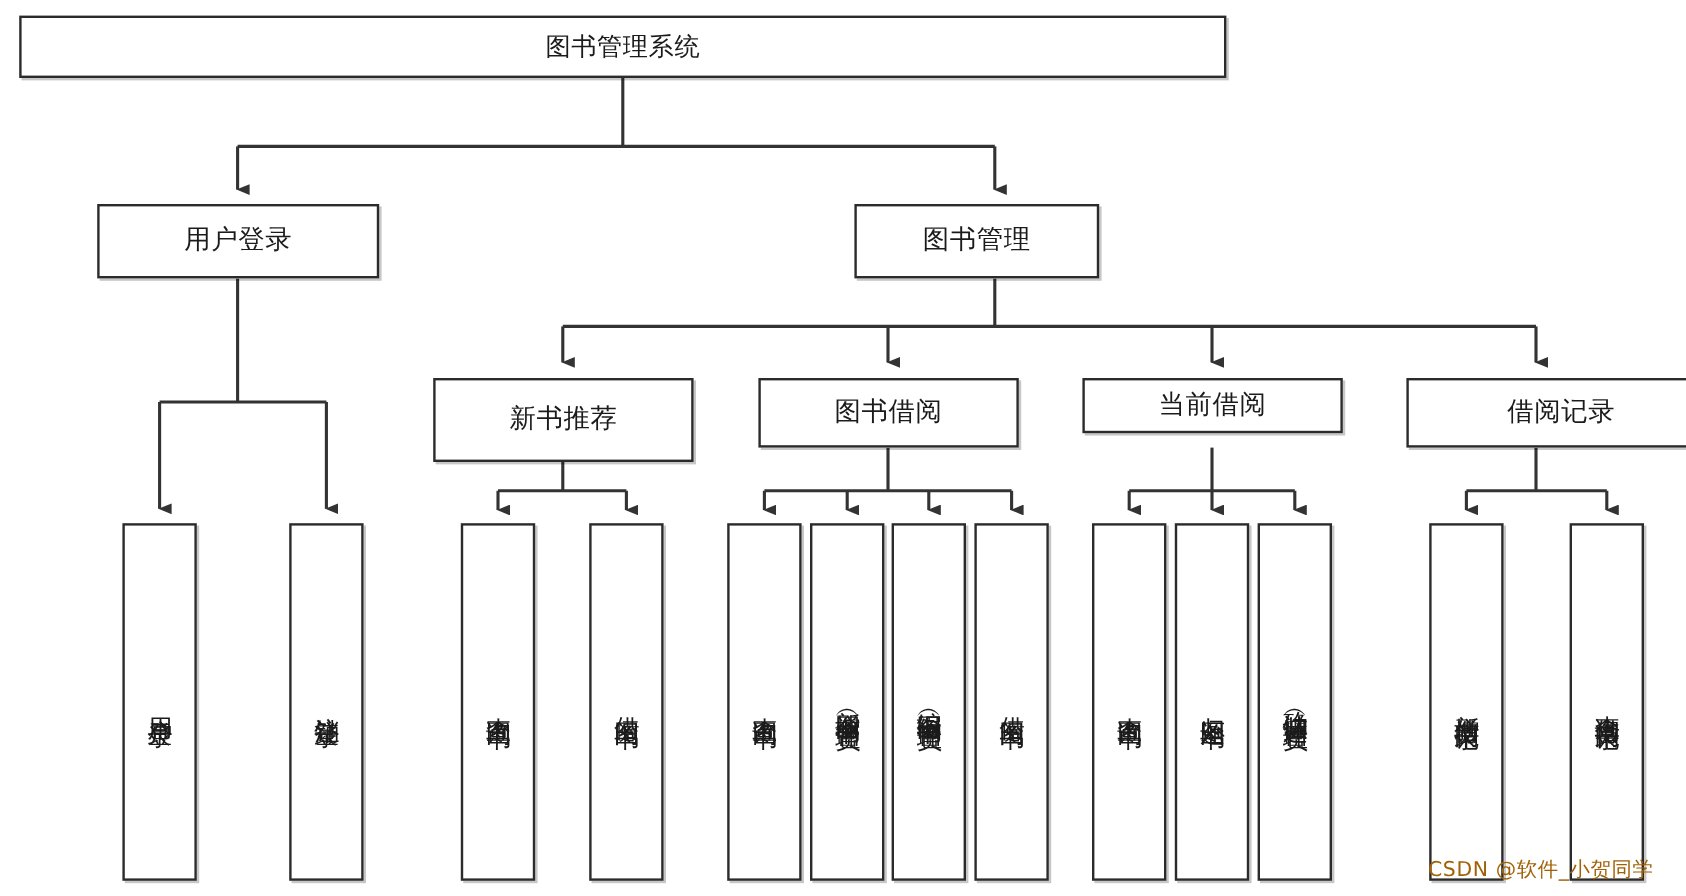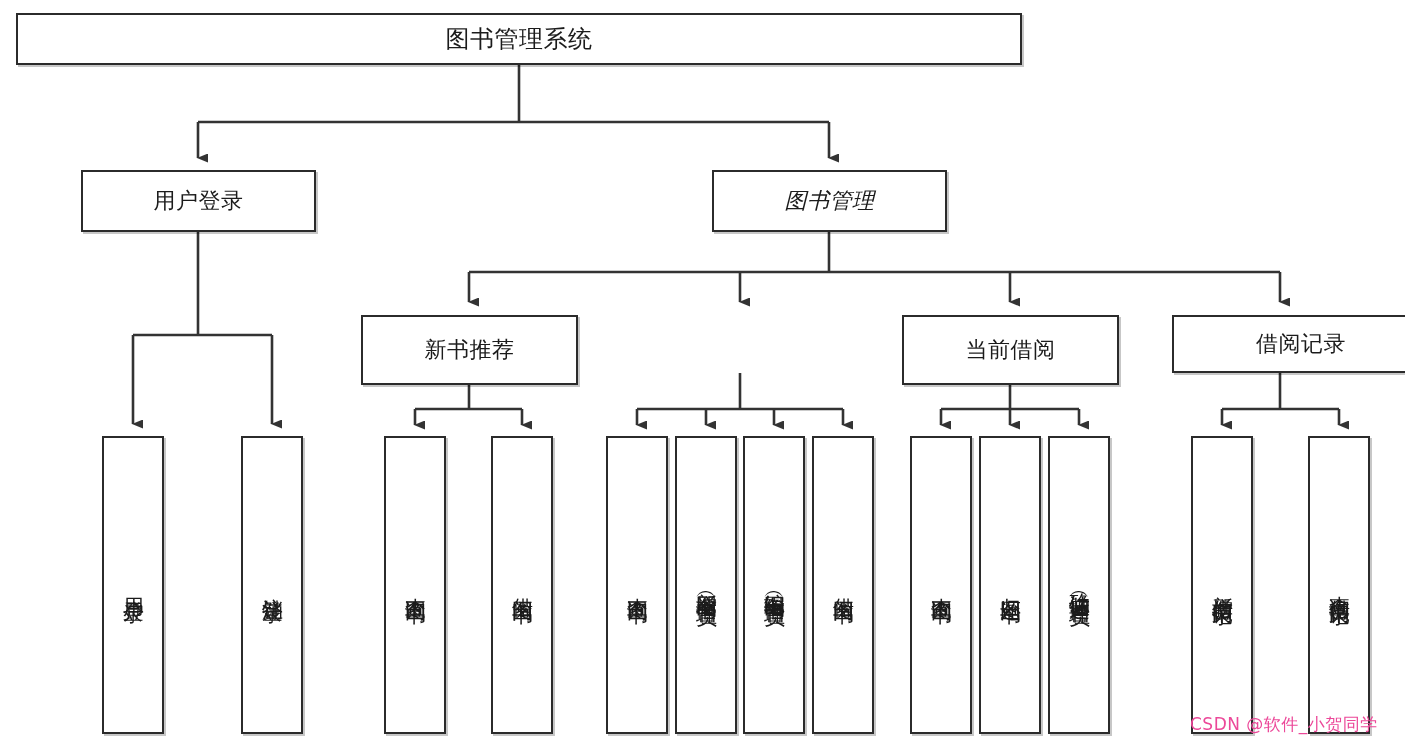--- a/index.html
+++ b/index.html
@@ -53,24 +53,24 @@
     writing-mode: vertical-rl;
     text-orientation: upright;
     -webkit-writing-mode: vertical-rl;
     font-size: 21px;
     line-height: 1.28;
     letter-spacing: 2px;
     white-space: normal;
     max-height: 286px;
     text-align: center;
   }
-  .node.root .lbl { font-size: 24px; }
+  .node.root .lbl { font-size: 21px; }
   .watermark {
     position: absolute;
-    color: #ec4899;
+    color: #a16207;
     font-size: 17px;
     letter-spacing: 0.5px;
     white-space: nowrap;
     user-select: none;
   }
 </style>
 </head>
 <body>
 
 <div id="canvas">
@@ -125,28 +125,31 @@
     </g>
   </svg>
 
   <div class="node root" style="left:16px; top:13px; width:1006px; height:52px;">
     <span class="lbl">图书管理系统</span>
   </div>
 
   <div class="node" style="left:81px; top:170px; width:235px; height:62px;">
     <span class="lbl">用户登录</span>
   </div>
-  <div class="node" style="left:712px; top:170px; width:235px; height:62px;font-style:italic;">
+  <div class="node" style="left:712px; top:170px; width:204px; height:62px;">
     <span class="lbl">图书管理</span>
   </div>
 
   <div class="node" style="left:361px; top:315px; width:217px; height:70px;">
     <span class="lbl">新书推荐</span>
   </div>
-  <div class="node" style="left:902px; top:315px; width:217px; height:70px;">
+  <div class="node" style="left:632px; top:315px; width:217px; height:58px;">
+    <span class="lbl">图书借阅</span>
+  </div>
+  <div class="node" style="left:902px; top:315px; width:217px; height:46px;">
     <span class="lbl">当前借阅</span>
   </div>
   <div class="node" style="left:1172px; top:315px; width:258px; height:58px;">
     <span class="lbl">借阅记录</span>
   </div>
 
   <div class="node leaf" style="left:102px; top:436px; width:62px; height:298px;">
     <span class="lbl">用户登录</span>
   </div>
   <div class="node leaf" style="left:241px; top:436px; width:62px; height:298px;">

